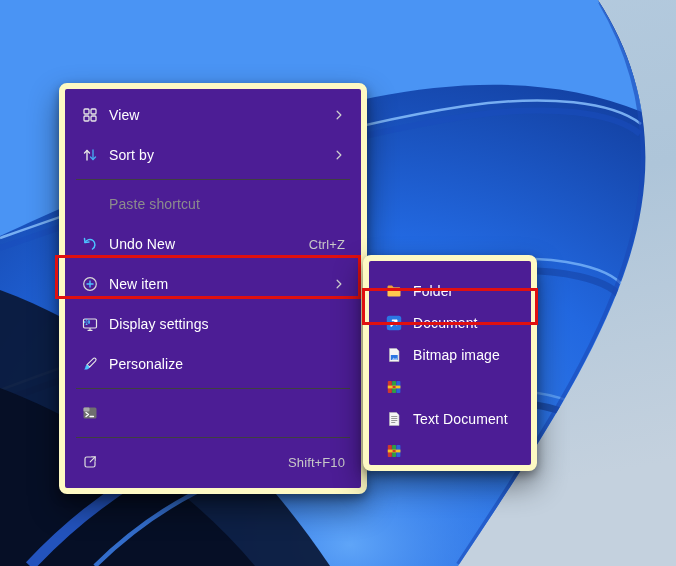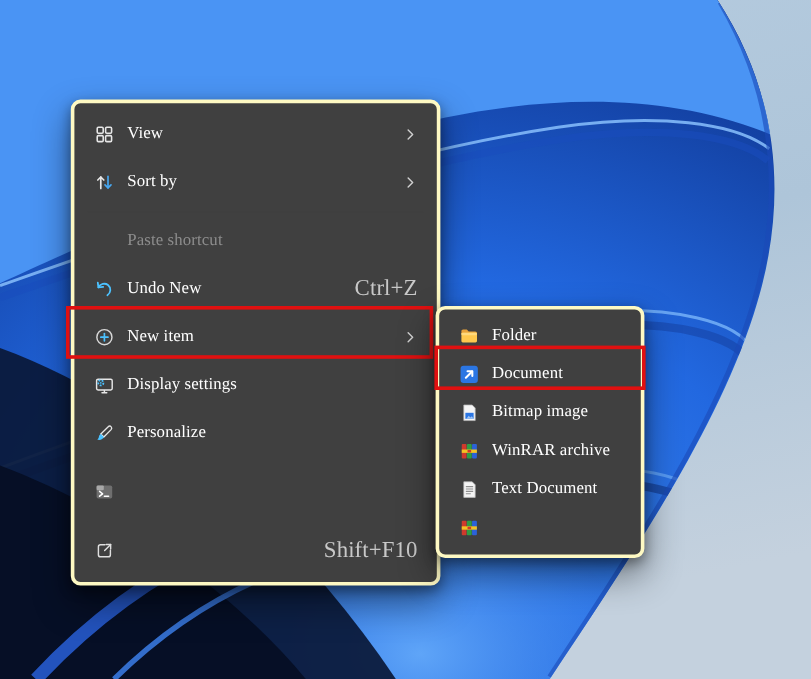--- a/index.html
+++ b/index.html
@@ -5,37 +5,36 @@
   html,body{margin:0;padding:0;background:#9db3c6;}
   .stage{
     position:relative;width:676px;height:566px;overflow:hidden;
     font-family:"Liberation Sans",sans-serif;
     -webkit-font-smoothing:antialiased;
   }
   .wallpaper{position:absolute;inset:0;display:block;}
 
   .menu{
     position:absolute;box-sizing:border-box;
-    background:#404040;border:3px solid #fef9c3;border-radius:8px;
+    background:#4c1d95;border:6px solid #fef9c3;border-radius:8px;
     padding:6px 5px;
     box-shadow:0 14px 30px rgba(0,0,0,.45), 0 4px 10px rgba(0,0,0,.35);
-    font-family:Liberation Serif, serif;
   }
   .main-menu{left:59px;top:83px;width:308px;z-index:10;}
   .sub-menu{left:363px;top:255px;width:174px;z-index:20;}
 
   .row{display:flex;align-items:center;height:40px;padding:0 11px;border-radius:4px;
        color:#ffffff;font-size:14px;letter-spacing:.1px;}
-  .sub-menu .row{height:32px;}
+  .sub-menu .row{height:32px;align-items:flex-end;}
   .row.disabled .lbl{color:#8c8c8c;text-align:center;}
   .ic{flex:0 0 17px;width:17px;height:16px;margin-right:11px;display:inline-flex;
       align-items:center;justify-content:center;}
   .ic svg{width:16px;height:16px;display:block;}
   .lbl{white-space:nowrap;}
-  .hint{margin-left:auto;color:#c8c8c8;font-size:19px;white-space:nowrap;}
+  .hint{margin-left:auto;color:#c8c8c8;font-size:13px;white-space:nowrap;}
   .chev{margin-left:auto;display:inline-flex;}
   .chev svg{width:12px;height:12px;display:block;}
   .sep{height:1px;background:#404040;margin:4px 6px;}
 
   .annotation{position:absolute;box-sizing:border-box;border:3px solid #e01010;
               background:transparent;pointer-events:none;}
   #ann-new-item{left:55px;top:255px;width:306px;height:44px;z-index:15;}
   #ann-shortcut{left:362px;top:288px;width:176px;height:37px;z-index:30;}
 </style>
 </head>
@@ -235,21 +234,20 @@
       <div class="row sub">
         <span class="ic">
           <svg viewBox="0 0 16 16">
             <rect x="1.8" y="2" width="4" height="12" rx="0.8" fill="#cf3a2d"></rect>
             <rect x="6.1" y="2" width="4" height="12" rx="0.8" fill="#2f9e44"></rect>
             <rect x="10.4" y="2" width="4" height="12" rx="0.8" fill="#2b62d9"></rect>
             <rect x="1.8" y="6.6" width="12.6" height="2.8" fill="#f3c223"></rect>
             <rect x="6.6" y="6.9" width="3" height="2.2" fill="#cf3a2d"></rect>
           </svg>
         </span>
-        <span class="lbl">WinRAR archive</span>
       </div>
       <div class="row sub">
         <span class="ic">
           <svg viewBox="0 0 16 16">
             <path d="M3.5 1.5 H10.5 L13 4 V14.5 H3.5 Z" fill="#f5f5f5" stroke="#b9b9b9" stroke-width="0.6"></path>
             <g stroke="#8f8f8f" stroke-width="0.9">
               <path d="M5.2 5.5 H11.3"></path>
               <path d="M5.2 7.5 H11.3"></path>
               <path d="M5.2 9.5 H11.3"></path>
               <path d="M5.2 11.5 H9.3"></path>

